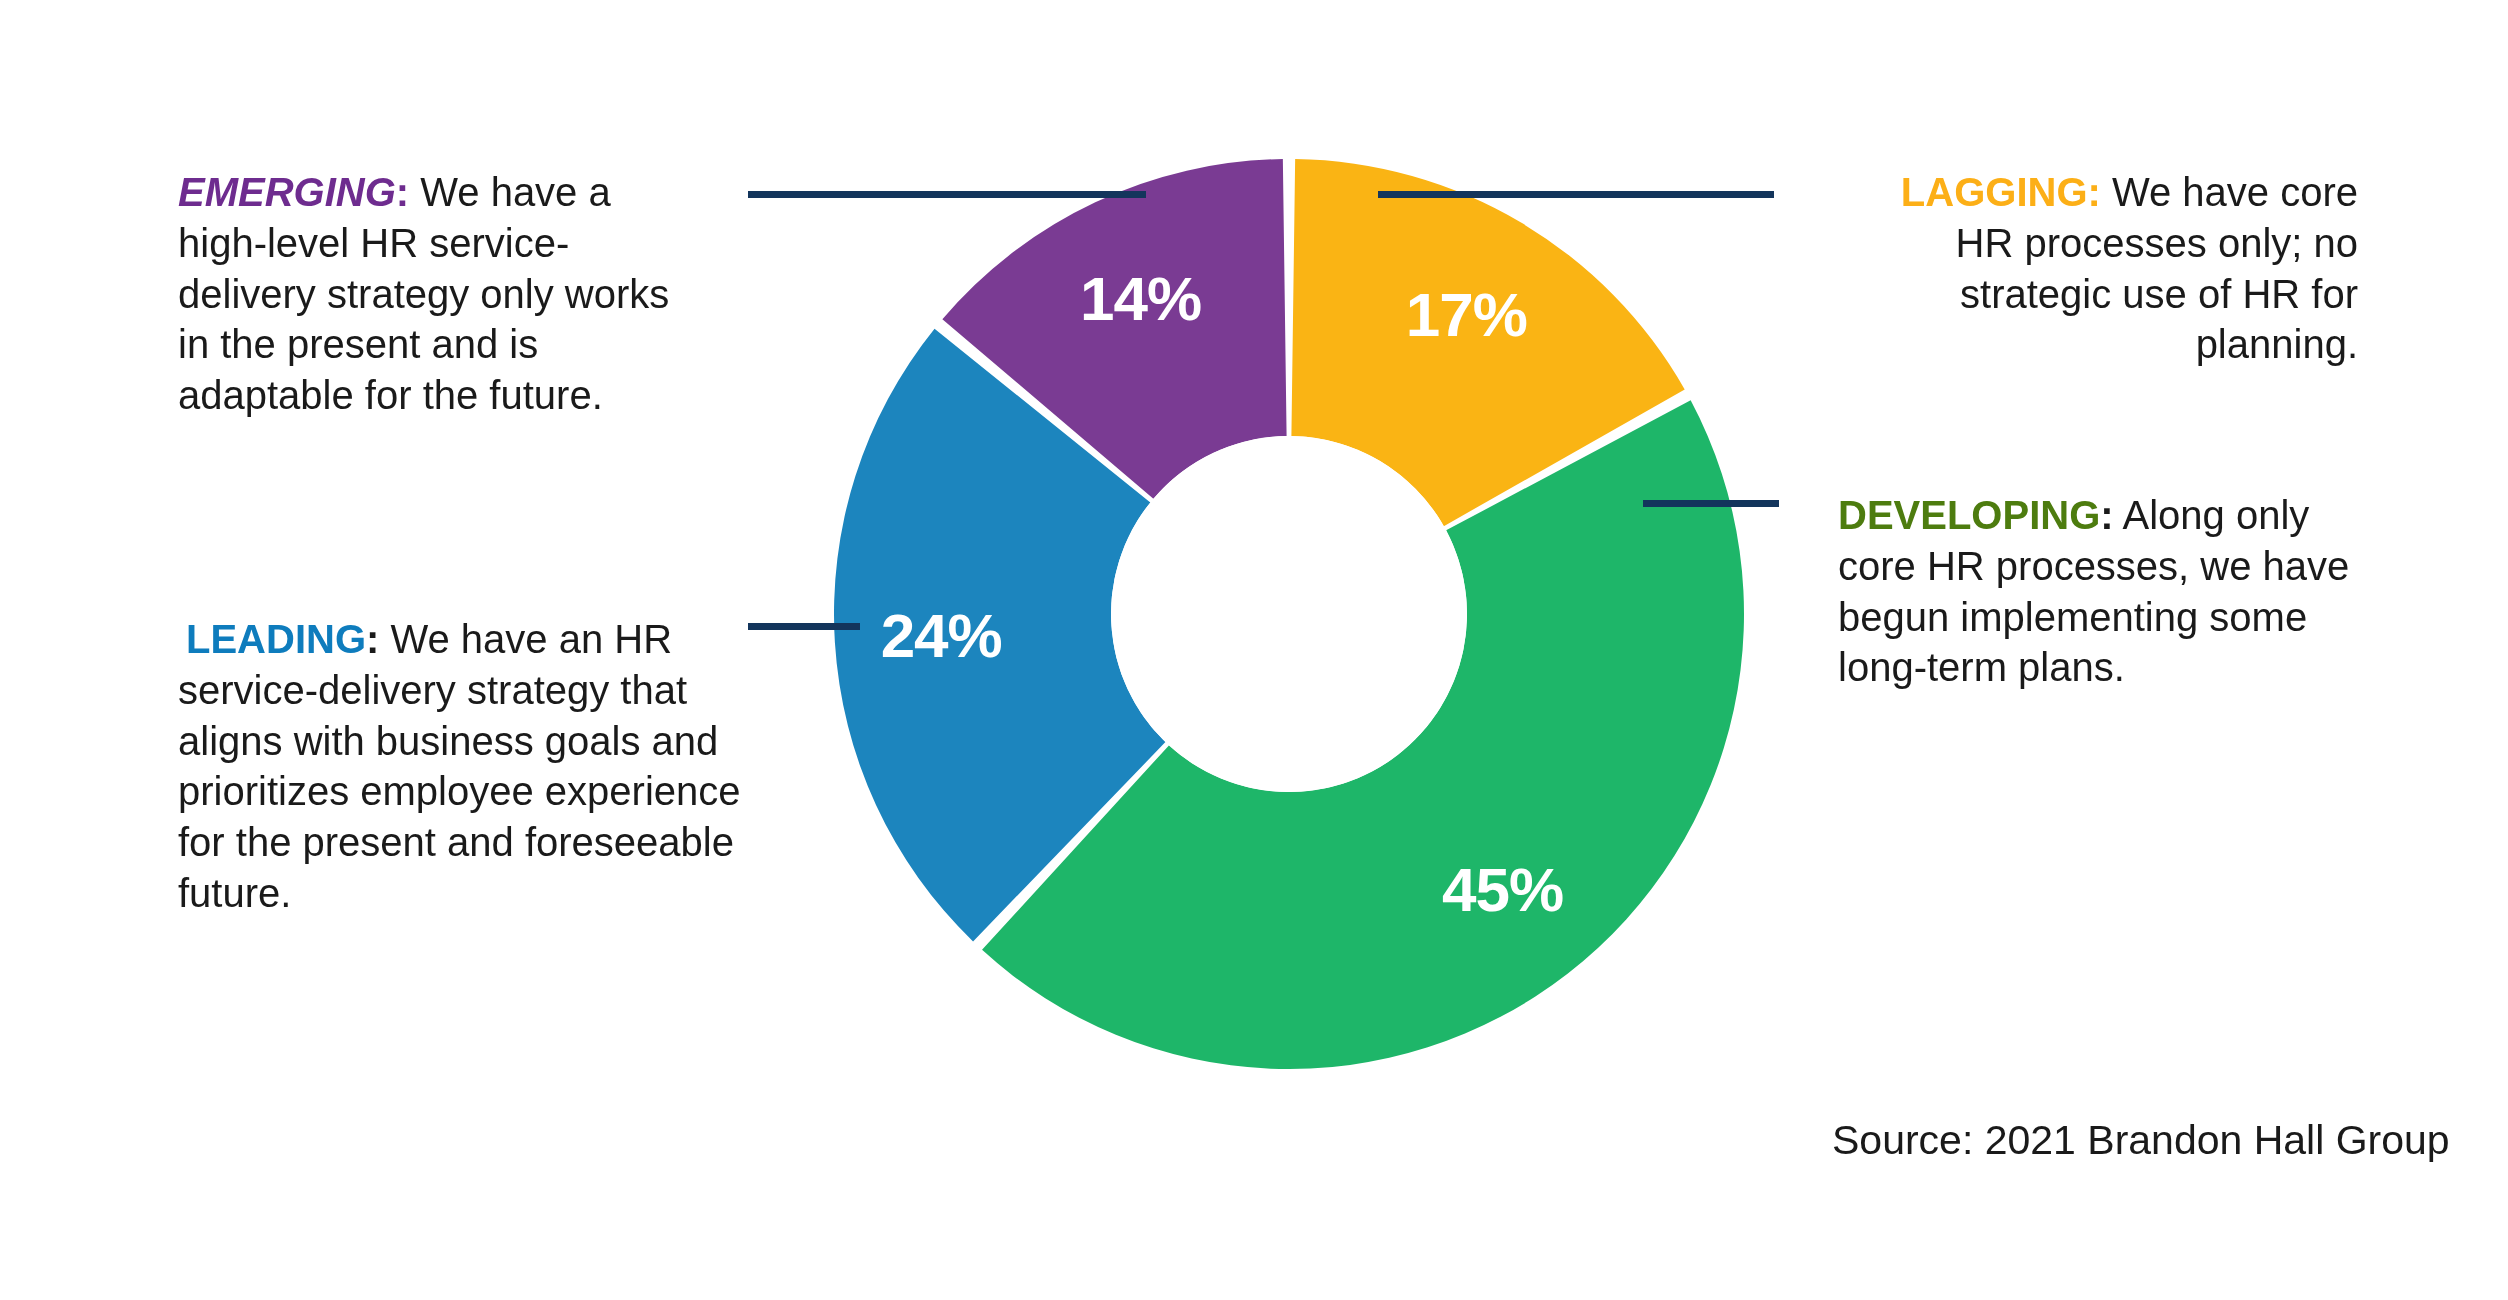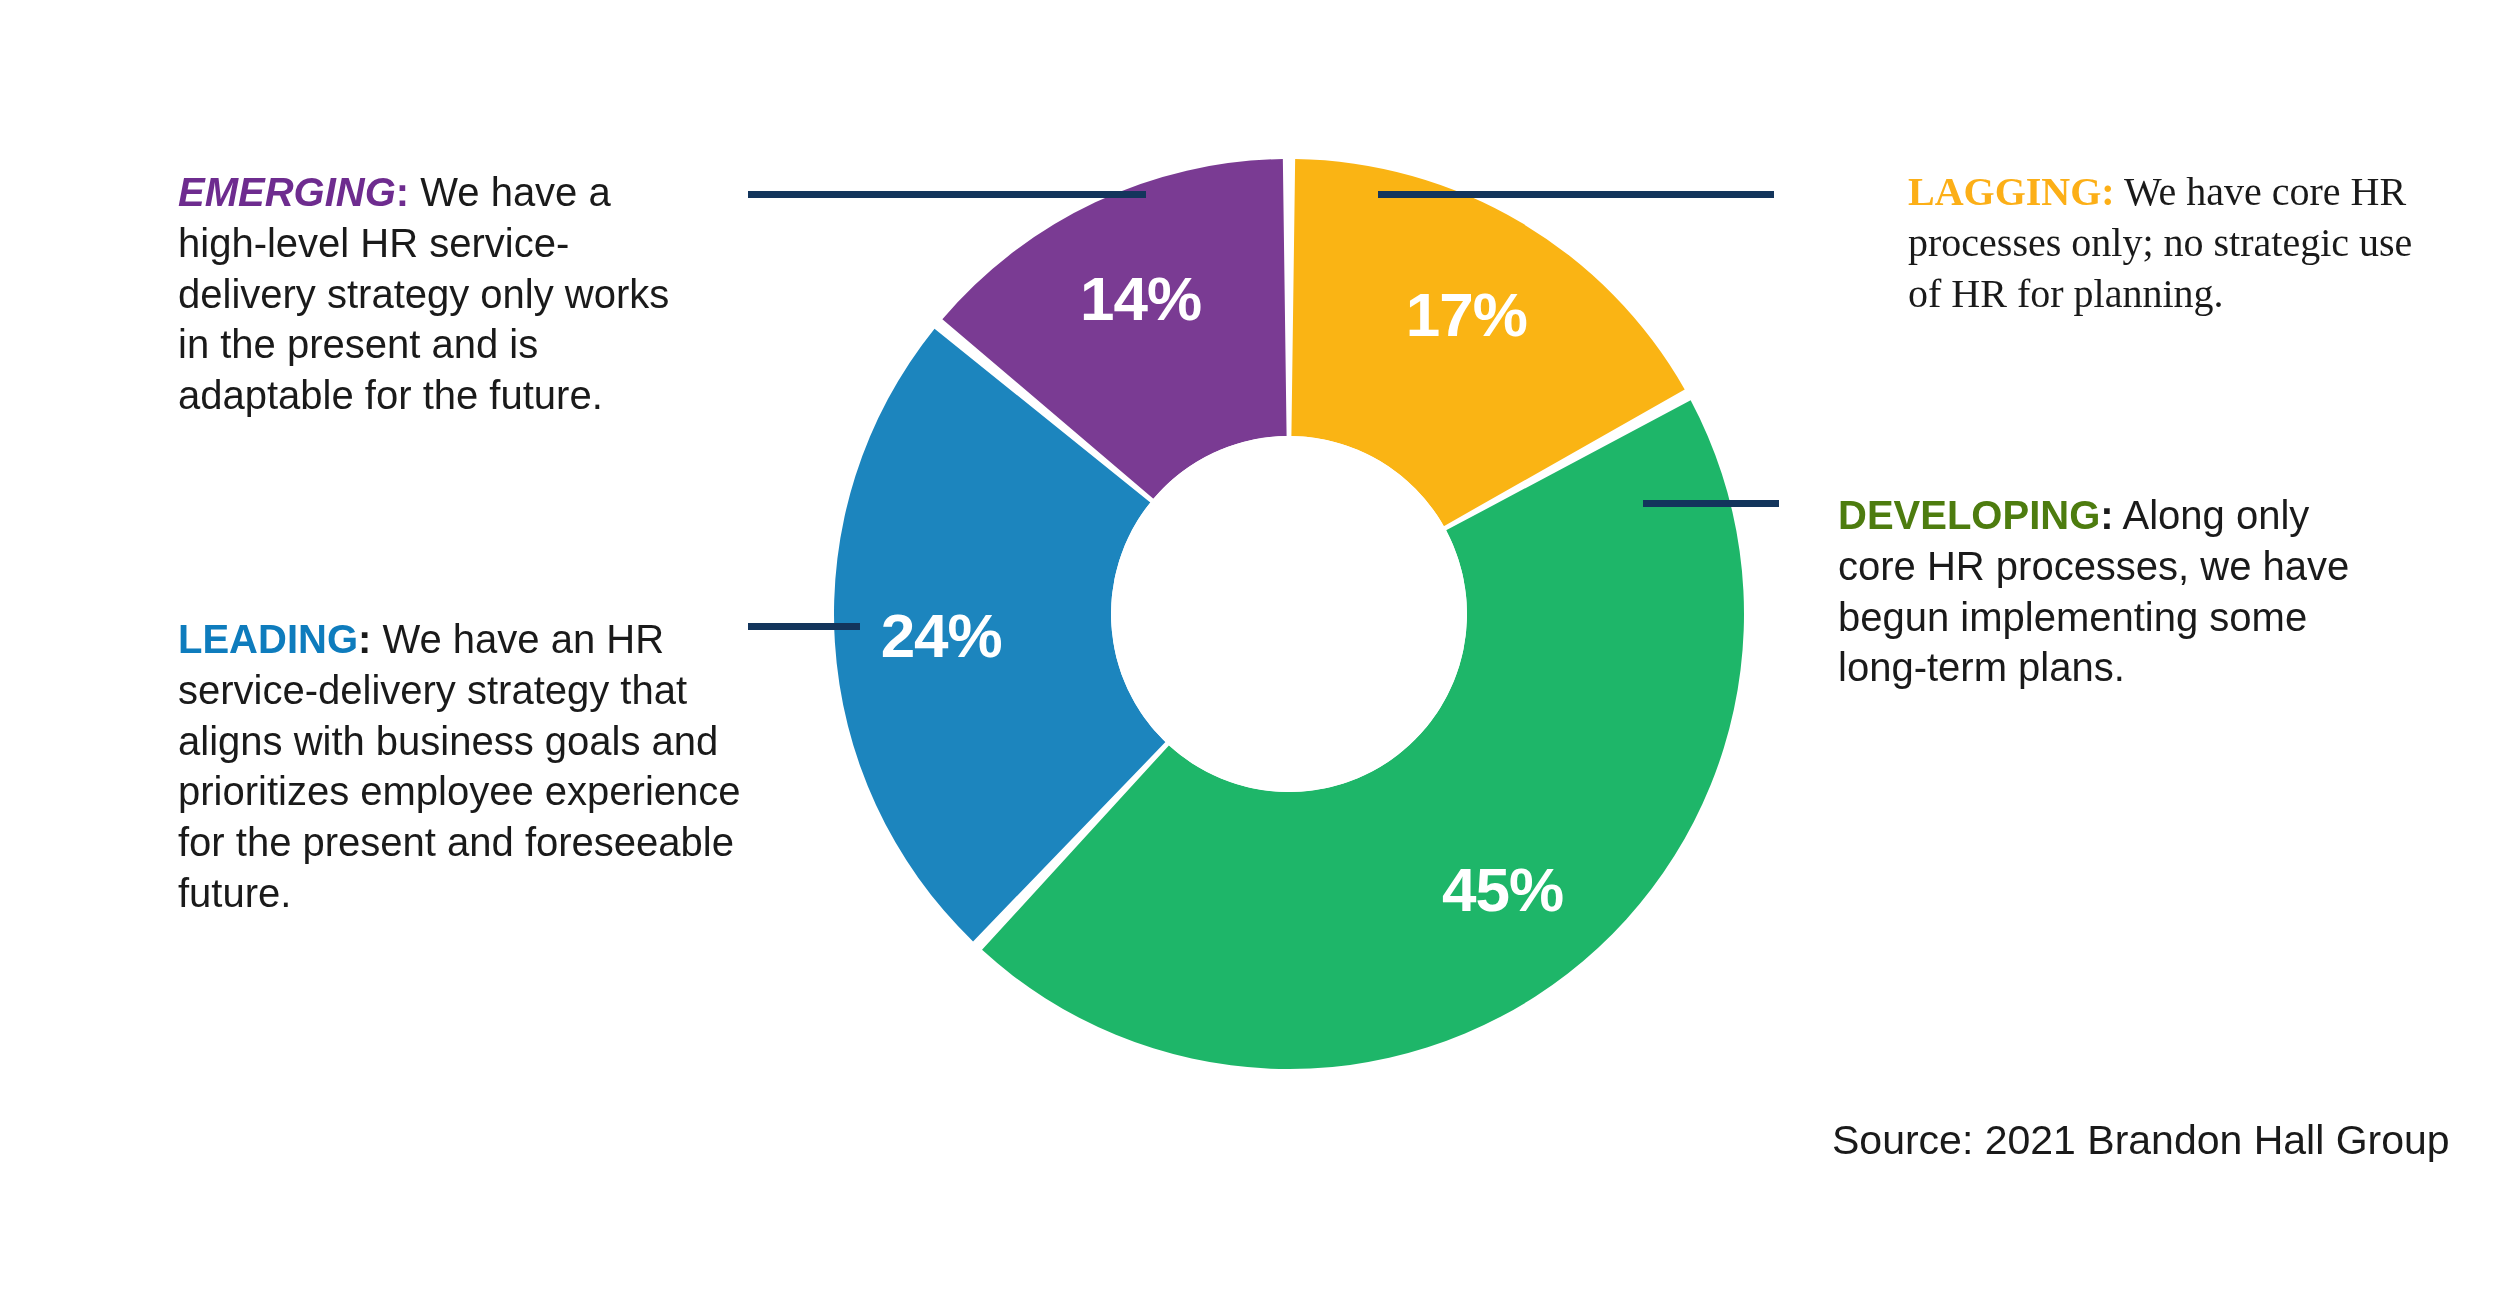--- a/index.html
+++ b/index.html
@@ -57,21 +57,21 @@
     line-height: 1.27;
     color: #1a1a1a;
     font-weight: 400;
   }
   .callout .lead {
     font-weight: bold;
   }
 
   #callout-emerging   { left: 178px;  top: 167px; width: 520px; text-align: left; }
   #callout-leading    { left: 178px;  top: 614px; width: 580px; text-align: left; }
-  #callout-lagging    { left: 1908px; top: 167px; width: 520px; text-align: left; font-family: Liberation Serif, serif; }
+  #callout-lagging    { left: 1838px; top: 167px; width: 520px; text-align: right; }
   #callout-developing { left: 1838px; top: 490px; width: 540px; text-align: left; }
 
   #source-note {
     position: absolute;
     left: 1832px;
     top: 1117px;
     font-size: 41px;
     color: #1a1a1a;
     white-space: nowrap;
   }
@@ -102,21 +102,21 @@
   <div class="leader" id="leader-emerging" style="background: rgb(19, 53, 92);"></div>
   <div class="leader" id="leader-lagging" style="background: rgb(19, 53, 92);"></div>
   <div class="leader" id="leader-developing" style="background: rgb(19, 53, 92);"></div>
   <div class="leader" id="leader-leading" style="background: rgb(19, 53, 92);"></div>
 
   <div class="callout" id="callout-emerging">
     <span class="lead" style="color: rgb(110, 44, 143); font-style: italic;">EMERGING</span><span class="lead" style="color: rgb(110, 44, 143);">:</span><span> We have a high-level HR service-delivery strategy only works in the present and is adaptable for the future.</span>
   </div>
 
   <div class="callout" id="callout-leading">
-    <span class="lead" style="color: rgb(14, 124, 189);">LEADING</span><span class="lead" style="color: rgb(26, 26, 26);">:</span><span> We have an HR service-delivery strategy that aligns with business goals and prioritizes employee experience for the present and foreseeable future.</span>
+    <span class="lead" style="color: rgb(14, 124, 189); margin-left: 8px;">LEADING</span><span class="lead" style="color: rgb(26, 26, 26);">:</span><span> We have an HR service-delivery strategy that aligns with business goals and prioritizes employee experience for the present and foreseeable future.</span>
   </div>
 
   <div class="callout" id="callout-lagging">
     <span class="lead" style="color: rgb(252, 175, 23);">LAGGING</span><span class="lead" style="color: rgb(252, 175, 23);">:</span><span> We have core HR processes only; no strategic use of HR for planning.</span>
   </div>
 
   <div class="callout" id="callout-developing">
     <span class="lead" style="color: #4d7c0f;">DEVELOPING</span><span class="lead" style="color: rgb(26, 26, 26);">:</span><span> Along only core HR processes, we have begun implementing some long-term plans.</span>
   </div>
 

